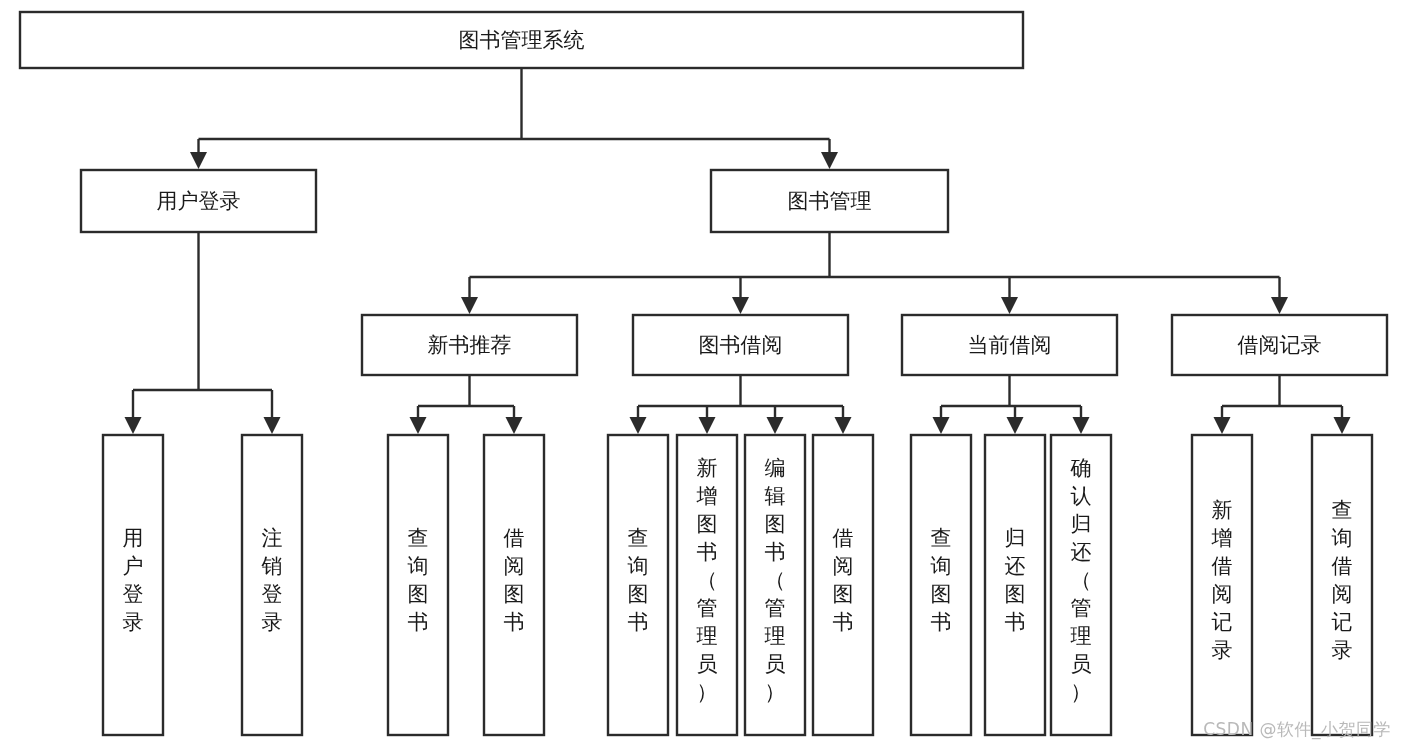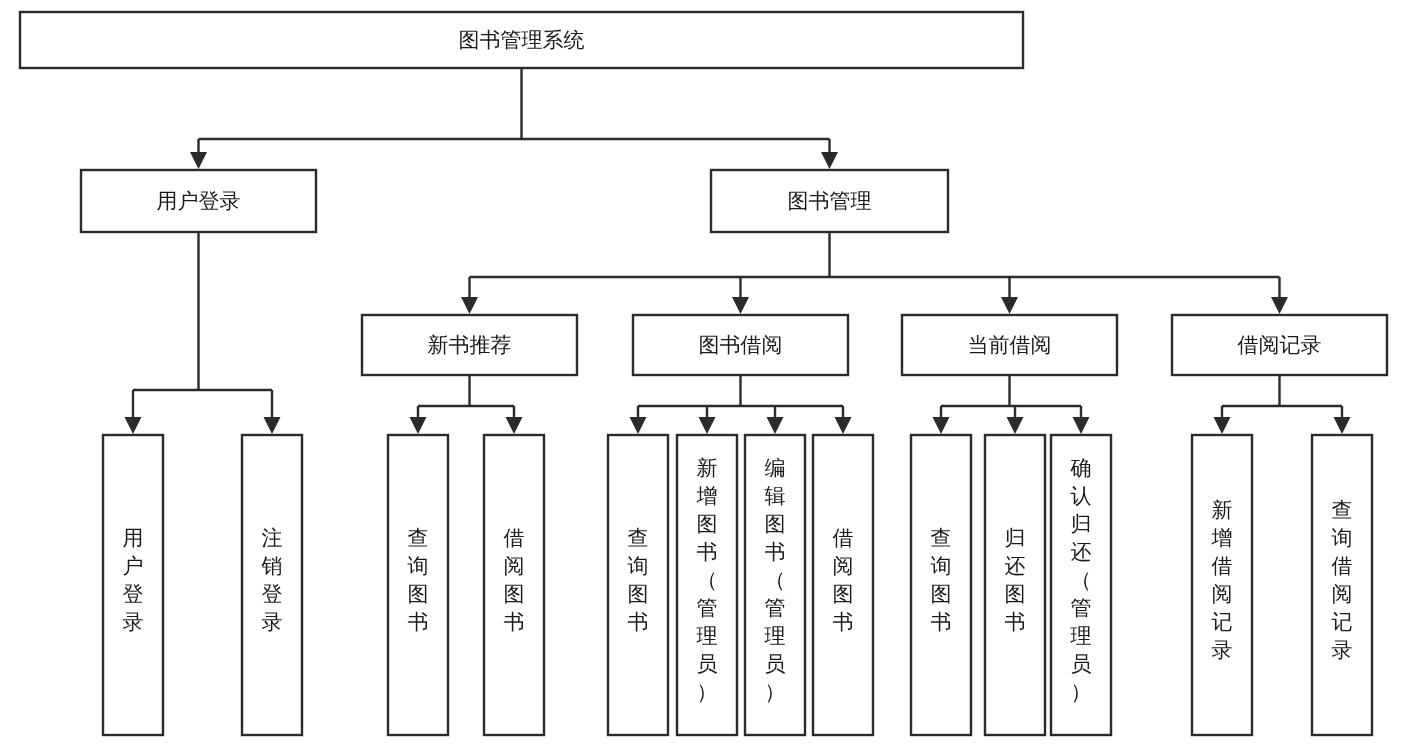--- a/index.html
+++ b/index.html
@@ -215,13 +215,14 @@
         <g>
           <rect class="node-box" x="1192" y="435" width="60" height="300"></rect>
           <text class="node-label-vertical" x="1222" y="517"><tspan x="1222" dy="0">新</tspan><tspan x="1222" dy="28">增</tspan><tspan x="1222" dy="28">借</tspan><tspan x="1222" dy="28">阅</tspan><tspan x="1222" dy="28">记</tspan><tspan x="1222" dy="28">录</tspan></text>
         </g>
         <g>
           <rect class="node-box" x="1312" y="435" width="60" height="300"></rect>
           <text class="node-label-vertical" x="1342" y="517"><tspan x="1342" dy="0">查</tspan><tspan x="1342" dy="28">询</tspan><tspan x="1342" dy="28">借</tspan><tspan x="1342" dy="28">阅</tspan><tspan x="1342" dy="28">记</tspan><tspan x="1342" dy="28">录</tspan></text>
         </g>
       </g>
   </svg>
+  <div class="watermark">CSDN @软件_小贺同学</div>
 </div>
 
 </body></html>

